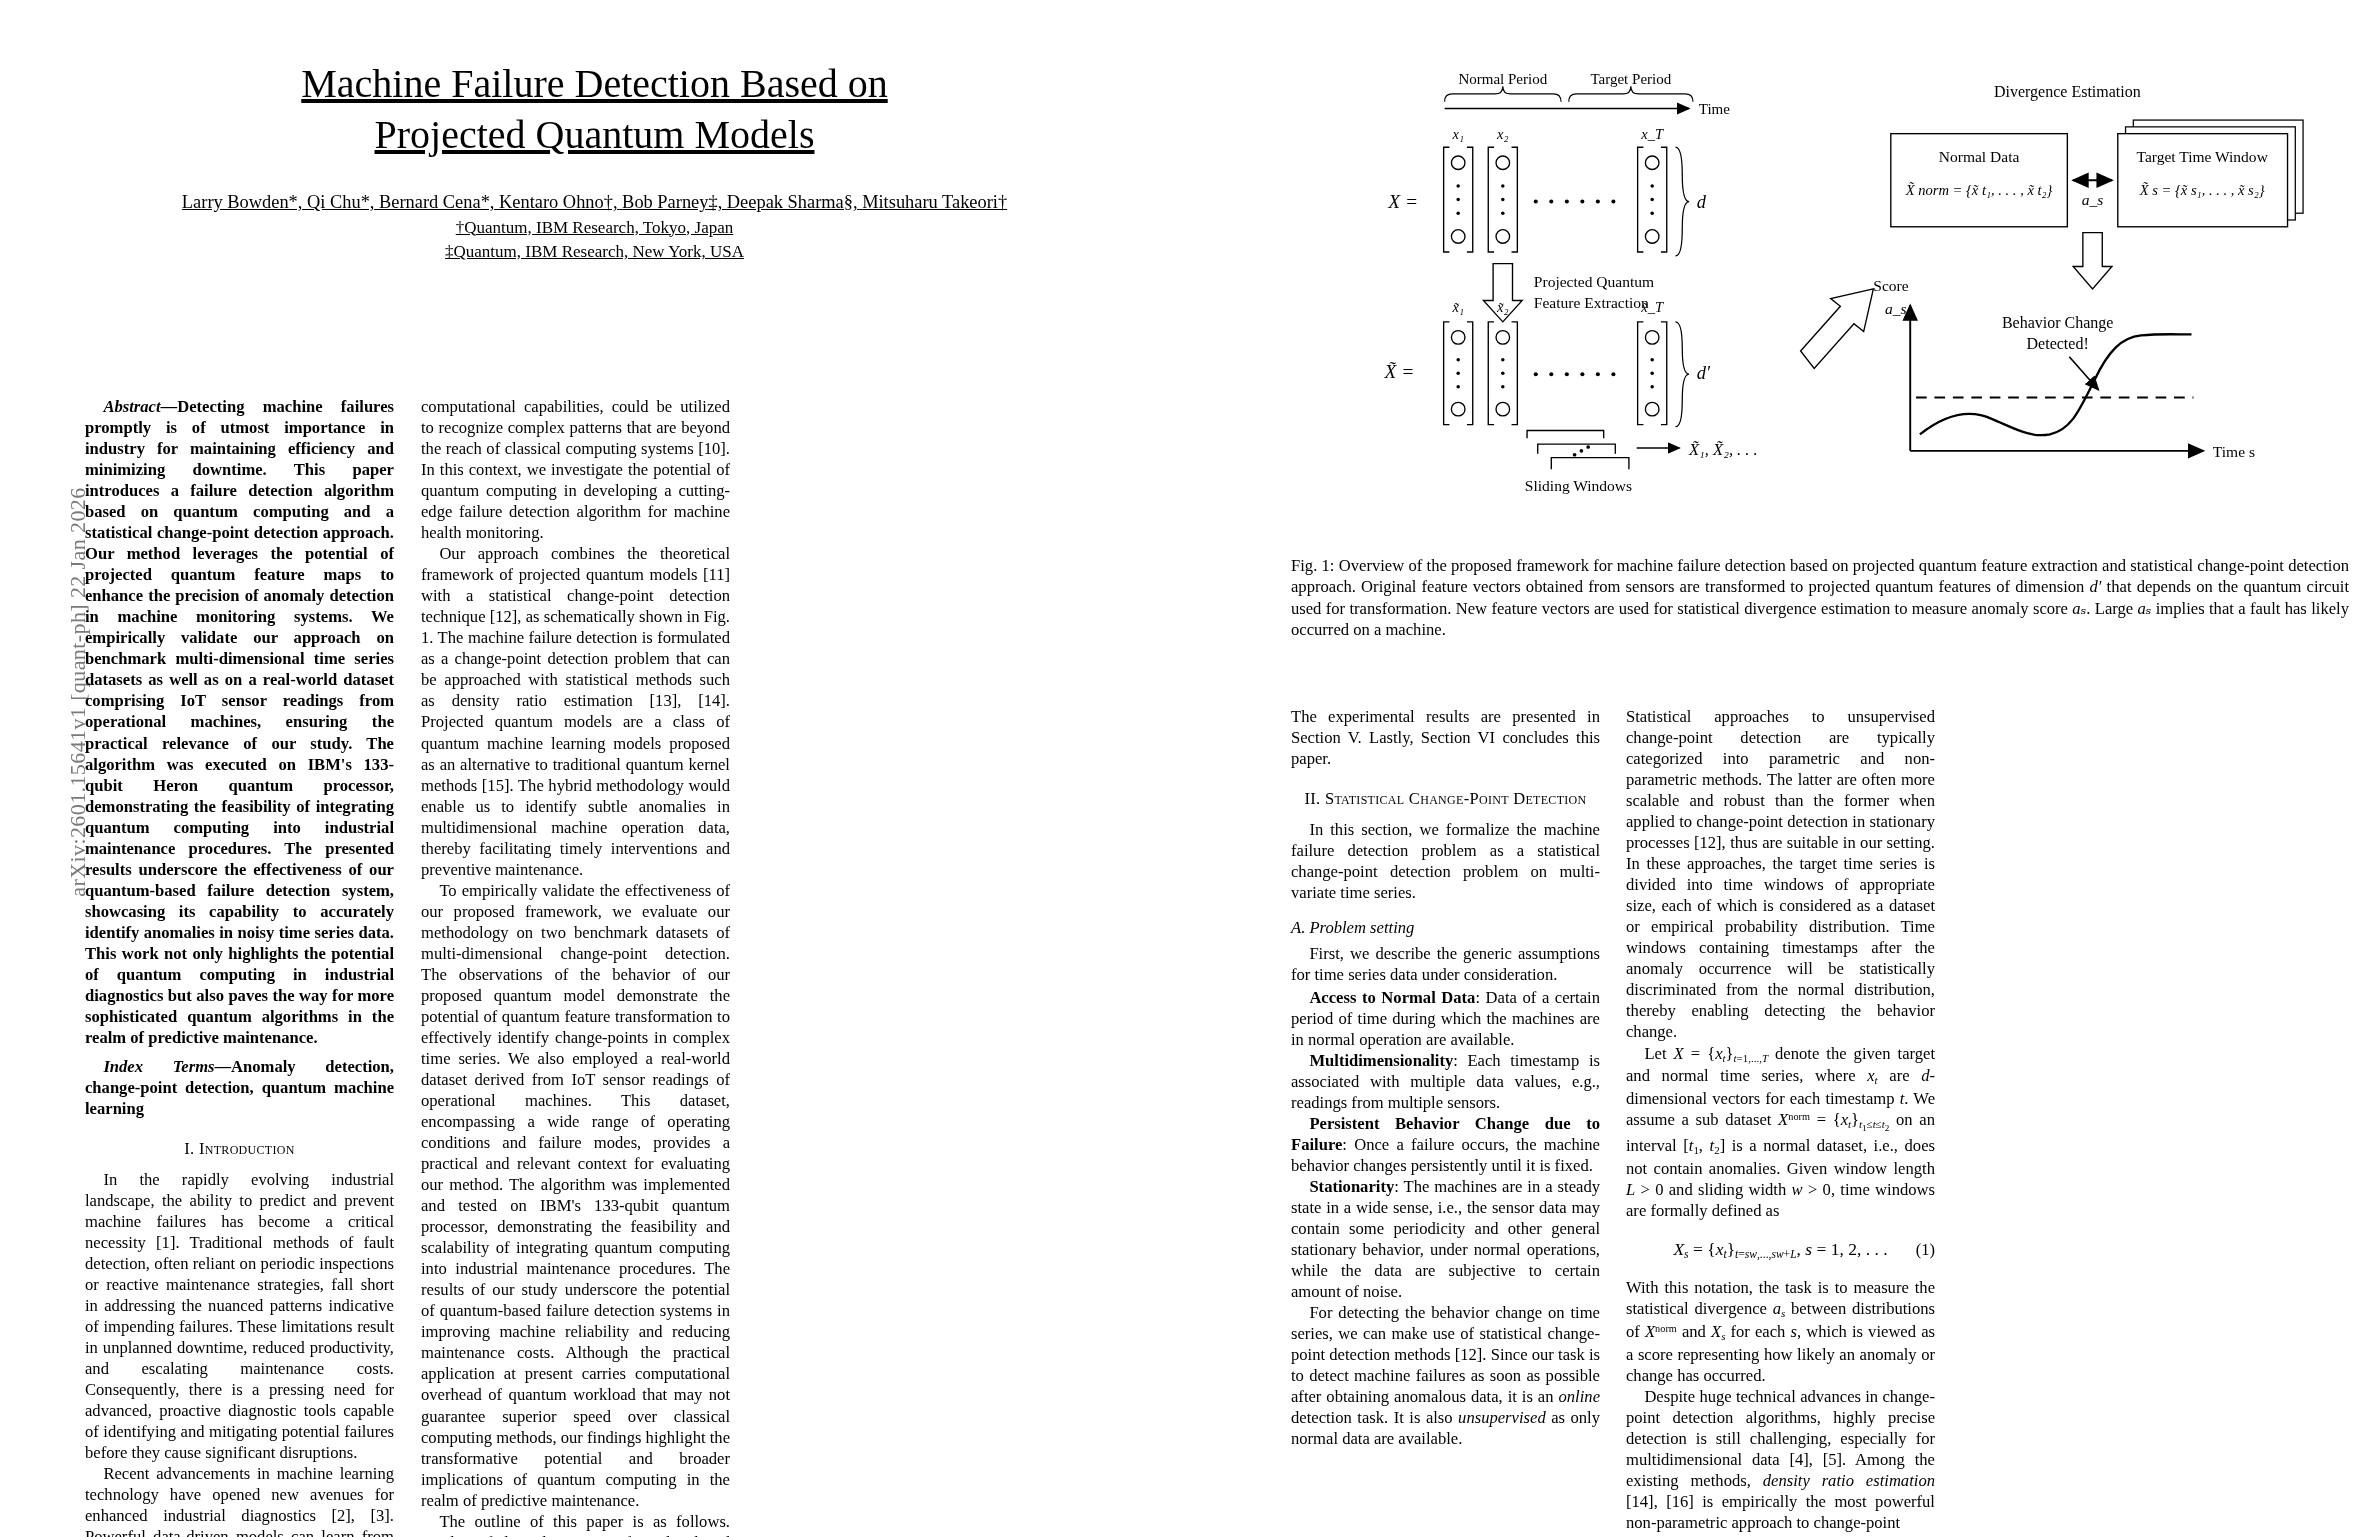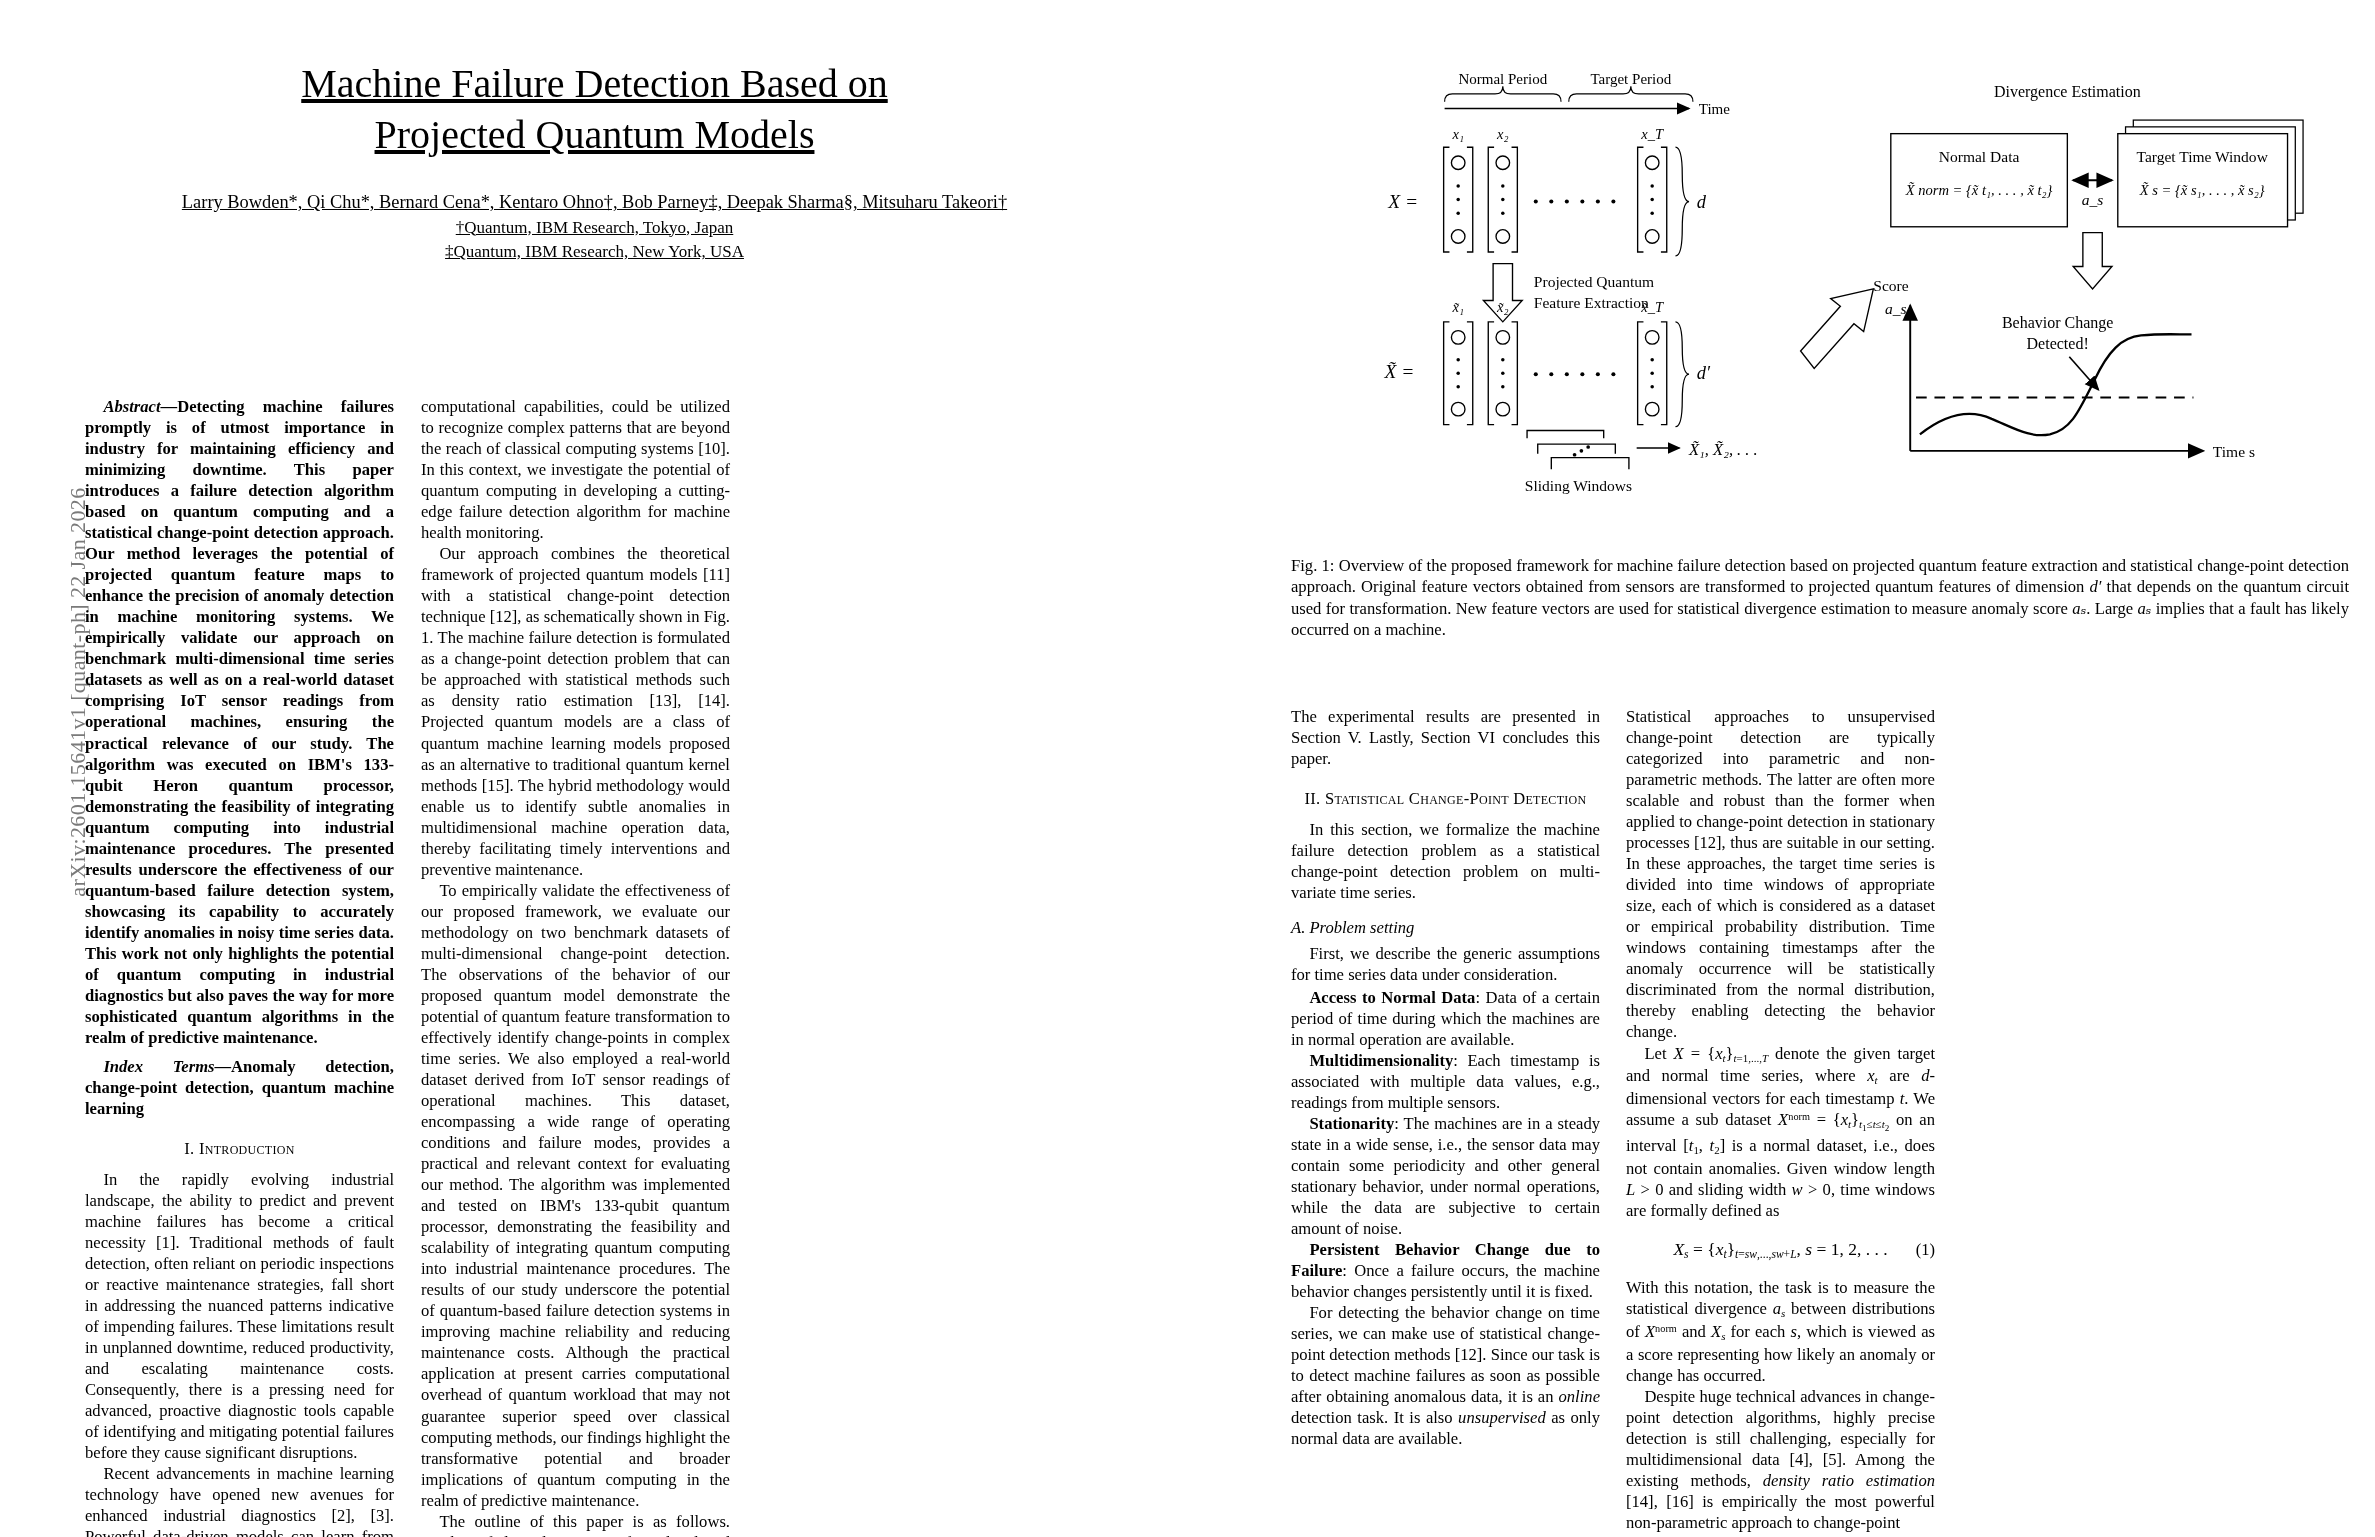--- a/index.html
+++ b/index.html
@@ -92,22 +92,22 @@
 
   <div class="col col3">
     <p class="noind">The experimental results are presented in Section V. Lastly, Section VI concludes this paper.</p>
     <p class="sec-head">II.  Statistical Change-Point Detection</p>
     <p>In this section, we formalize the machine failure detection problem as a statistical change-point detection problem on multi-variate time series.</p>
     <p class="sub-head">A.  Problem setting</p>
     <p>First, we describe the generic assumptions for time series data under consideration.</p>
     <div class="defs">
       <p class="d"><b>Access to Normal Data</b><span>: Data of a certain period of time during which the machines are in normal operation are available.</span></p>
       <p class="d"><b>Multidimensionality</b><span>: Each timestamp is associated with multiple data values, e.g., readings from multiple sensors.</span></p>
+      <p class="d"><b>Persistent Behavior Change due to Failure</b><span>: Once a failure occurs, the machine behavior changes persistently until it is fixed.</span></p>
       <p class="d"><b>Stationarity</b><span>: The machines are in a steady state in a wide sense, i.e., the sensor data may contain some periodicity and other general stationary behavior, under normal operations, while the data are subjective to certain amount of noise.</span></p>
-      <p class="d"><b>Persistent Behavior Change due to Failure</b><span>: Once a failure occurs, the machine behavior changes persistently until it is fixed.</span></p>
     </div>
     <p><span>For detecting the behavior change on time series, we can make use of statistical change-point detection methods [12]. Since our task is to detect machine failures as soon as possible after obtaining anomalous data, it is an </span><i>online</i><span> detection task. It is also </span><i>unsupervised</i><span> as only normal data are available.</span></p>
   </div>
 
   <div class="col col4">
     <p class="noind">Statistical approaches to unsupervised change-point detection are typically categorized into parametric and non-parametric methods. The latter are often more scalable and robust than the former when applied to change-point detection in stationary processes [12], thus are suitable in our setting. In these approaches, the target time series is divided into time windows of appropriate size, each of which is considered as a dataset or empirical probability distribution. Time windows containing timestamps after the anomaly occurrence will be statistically discriminated from the normal distribution, thereby enabling detecting the behavior change.</p>
     <p><span>Let </span><i class="m">X</i> = {<i class="m">x</i><span class="sub"><i class="m">t</i></span>}<span class="sub"><i class="m">t</i>=1,...,<i class="m">T</i></span><span> denote the given target and normal time series, where </span><i class="m">x</i><span class="sub"><i class="m">t</i></span><span> are </span><i class="m">d</i><span>-dimensional vectors for each timestamp </span><i class="m">t</i><span>. We assume a sub dataset </span><i class="m">X</i><span class="sup2">norm</span> = {<i class="m">x</i><span class="sub"><i class="m">t</i></span>}<span class="sub"><i class="m">t</i><sub>1</sub>≤<i class="m">t</i>≤<i class="m">t</i><sub>2</sub></span><span> on an interval </span>[<i class="m">t</i><span class="sub">1</span>, <i class="m">t</i><span class="sub">2</span>]<span> is a normal dataset, i.e., does not contain anomalies. Given window length </span><i class="m">L</i> &gt; 0<span> and sliding width </span><i class="m">w</i> &gt; 0<span>, time windows are formally defined as</span></p>
     <p class="eq"><i class="m">X</i><span class="sub"><i class="m">s</i></span> = {<i class="m">x</i><span class="sub"><i class="m">t</i></span>}<span class="sub"><i class="m">t</i>=<i class="m">sw</i>,...,<i class="m">sw</i>+<i class="m">L</i></span>, <i class="m">s</i> = 1, 2, . . . <span class="num">(1)</span></p>
     <p class="noind"><span>With this notation, the task is to measure the statistical divergence </span><i class="m">a</i><span class="sub"><i class="m">s</i></span><span> between distributions of </span><i class="m">X</i><span class="sup2">norm</span><span> and </span><i class="m">X</i><span class="sub"><i class="m">s</i></span><span> for each </span><i class="m">s</i><span>, which is viewed as a score representing how likely an anomaly or change has occurred.</span></p>
     <p><span>Despite huge technical advances in change-point detection algorithms, highly precise detection is still challenging, especially for multidimensional data [4], [5]. Among the existing methods, </span><i>density ratio estimation</i><span> [14], [16] is empirically the most powerful non-parametric approach to change-point</span></p>

